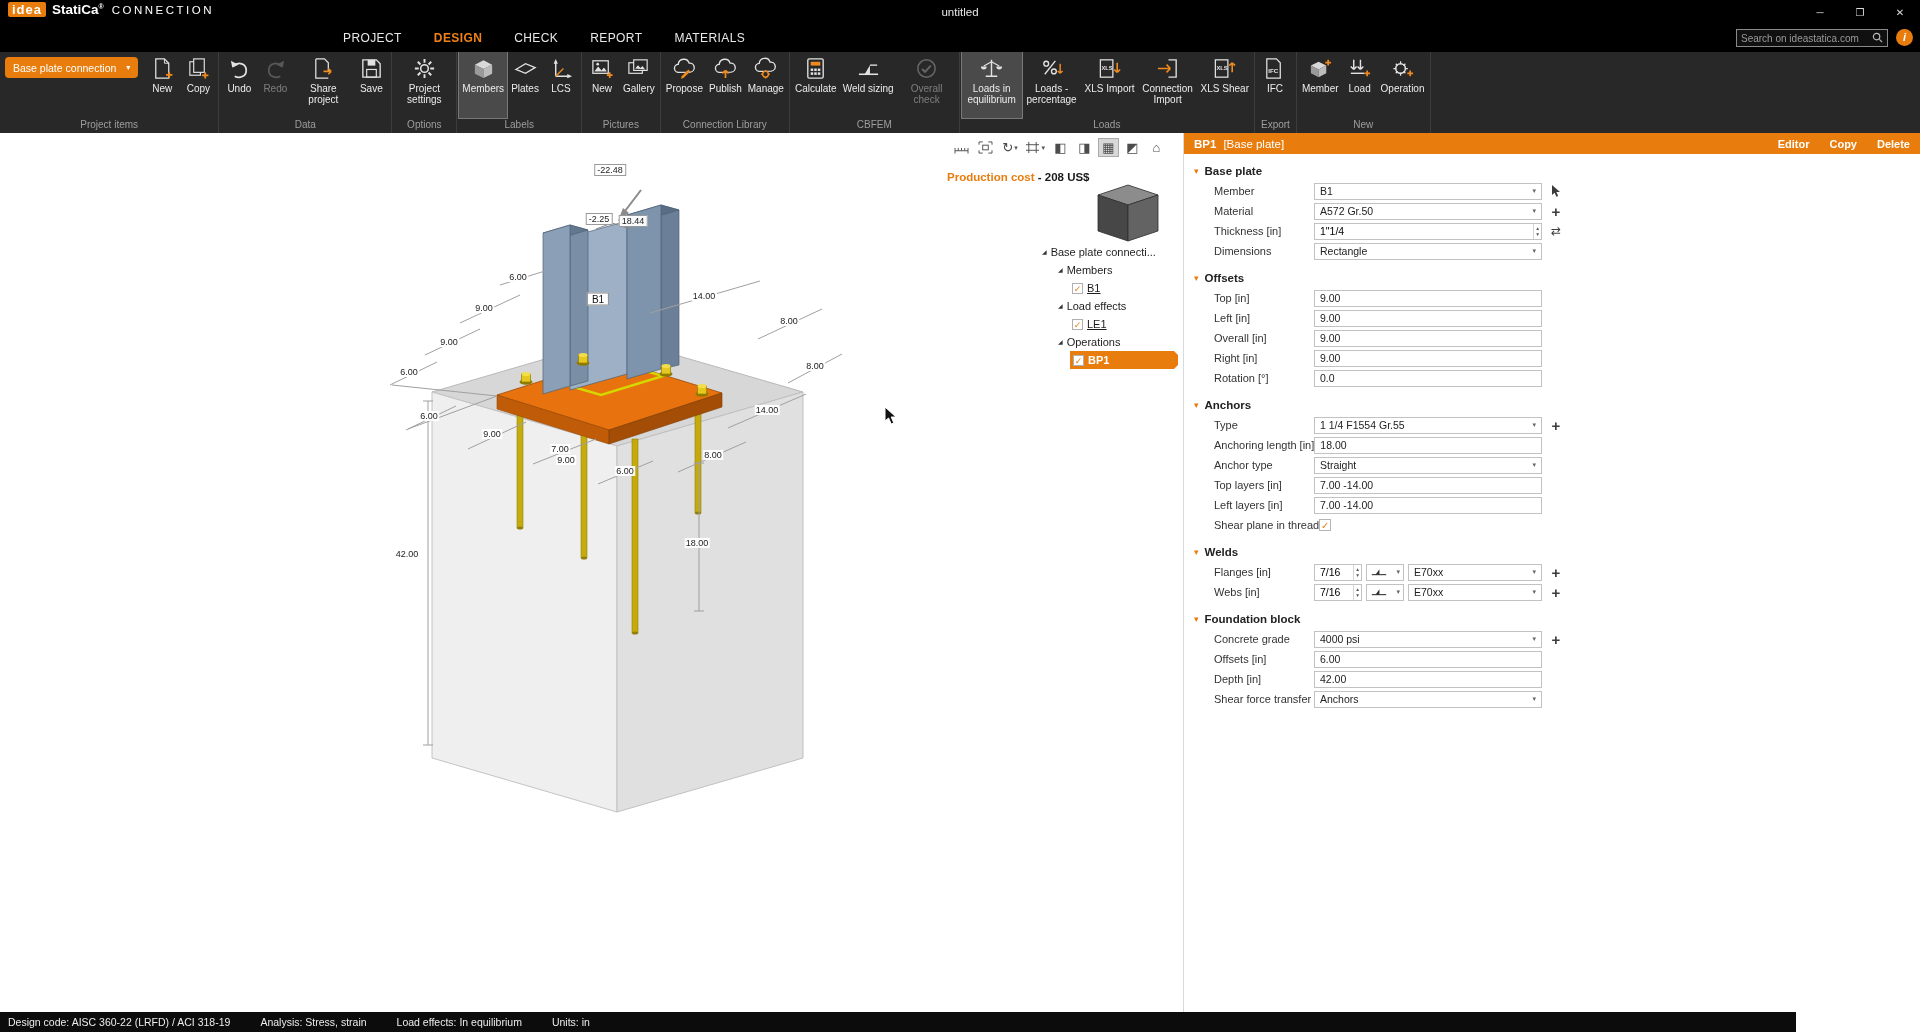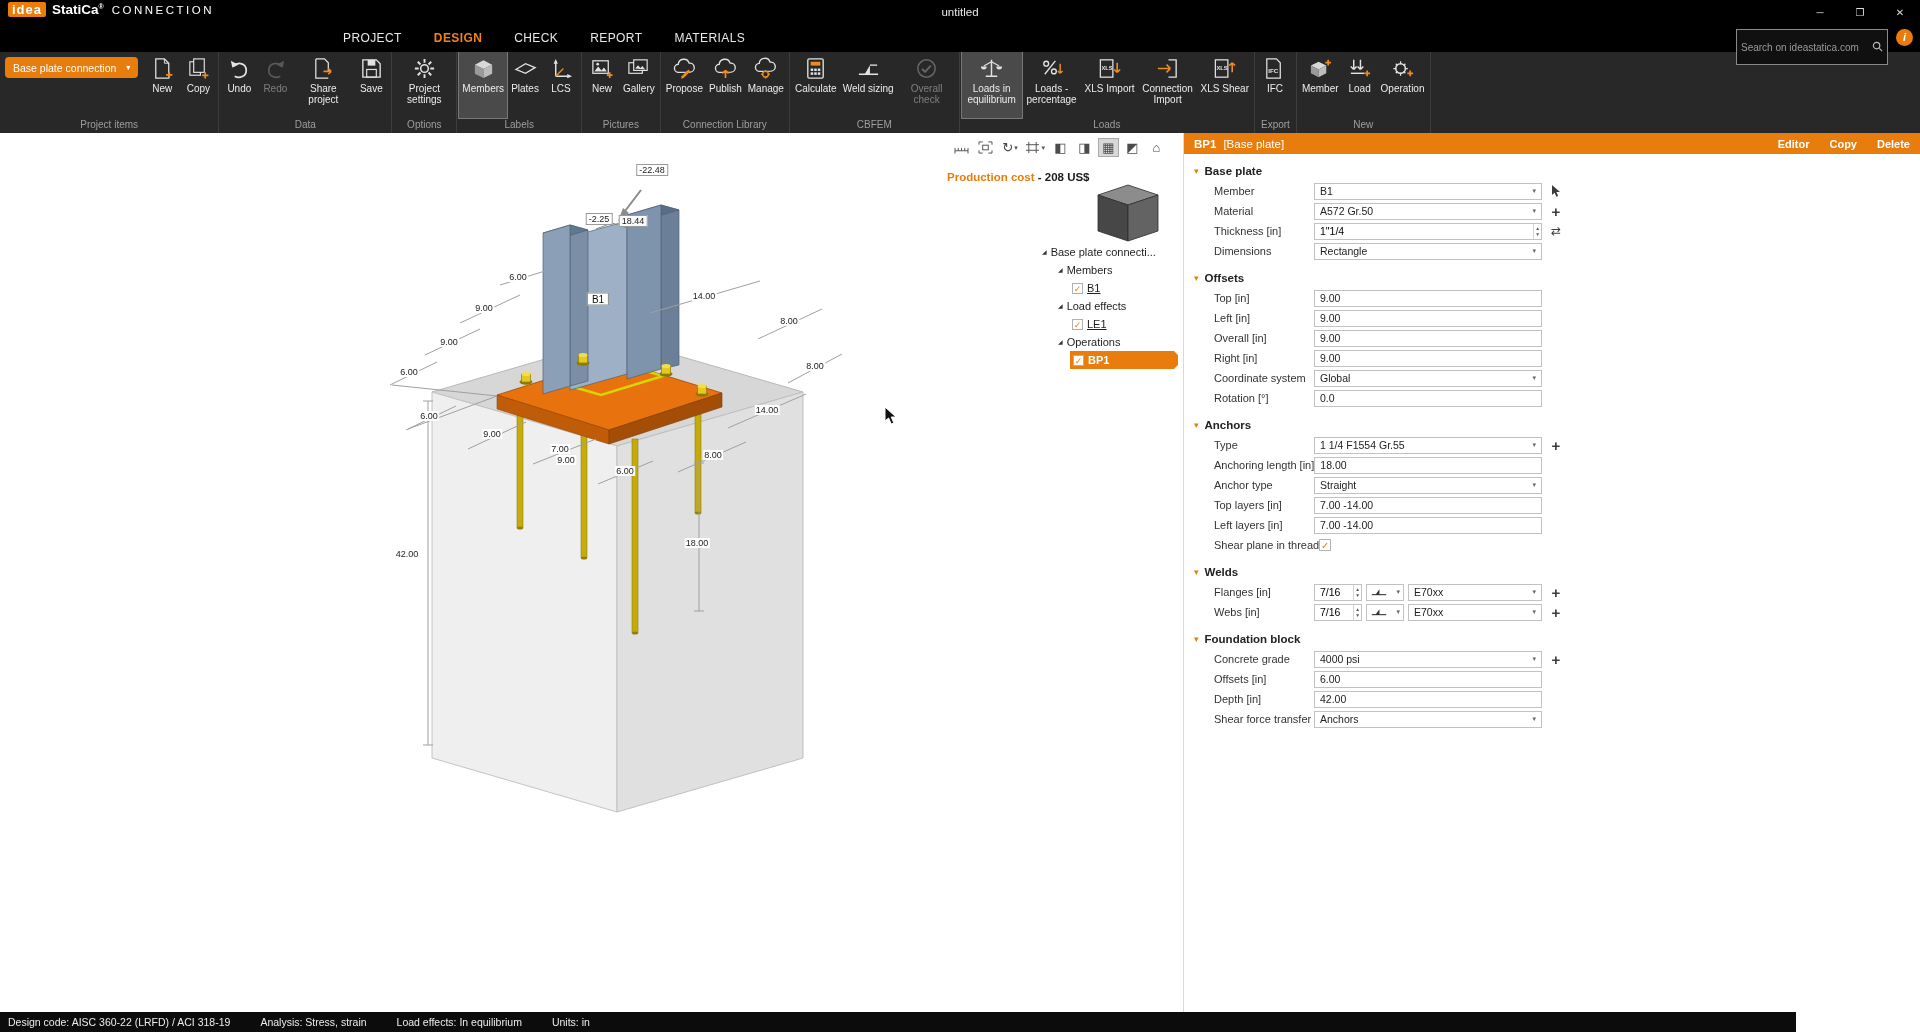--- a/index.html
+++ b/index.html
@@ -12,21 +12,21 @@
 .brand-statica sup{font-size:7px}
 .brand-product{font-size:11.5px;letter-spacing:2.5px;margin-left:2px}
 .win-title{position:absolute;left:0;right:0;top:0;height:24px;text-align:center;line-height:24px;font-size:11.5px;color:#e8e8e8}
 .win-controls{position:absolute;right:0;top:0;height:24px;display:flex}
 .win-btn{width:40px;height:24px;display:flex;align-items:center;justify-content:center;font-size:10px;color:#ddd}
 
 .menubar{position:absolute;left:0;top:24px;width:1920px;height:28px;background:#000;z-index:49}
 .mtabs{position:absolute;left:332px;top:0;height:28px;display:flex;gap:10px}
 .mtab{padding:0 11px;line-height:28px;color:#e8e8e8;font-size:12px;letter-spacing:.4px}
 .mtab.active{color:#f08218;font-weight:bold}
-.search-wrap{position:absolute;right:32px;top:5px;width:152px;height:36px;border:1px solid #8a8a8a;background:#101010;display:flex;align-items:center;padding:0 4px;gap:3px}
+.search-wrap{position:absolute;right:32px;top:5px;width:152px;height:18px;border:1px solid #8a8a8a;background:#101010;display:flex;align-items:center;padding:0 4px;gap:3px}
 .search-wrap input{flex:1;background:transparent;border:0;outline:0;color:#ccc;font-size:10px;font-family:inherit;min-width:0}
 .search-wrap input::placeholder{color:#9a9a9a}
 .info-badge{position:absolute;right:7px;top:5px;width:17px;height:17px;border-radius:50%;background:#e87d0e;color:#fff;font-size:11px;font-weight:bold;font-style:italic;text-align:center;line-height:17px}
 
 .ribbon{position:absolute;left:0;top:52px;width:1920px;height:81px;background:#282828;display:flex}
 .rgroup{display:flex;flex-direction:column;border-right:1px solid #3d3d3d;padding:0 2px}
 .rbtns{flex:1;display:flex;align-items:stretch}
 .rbtn{min-width:36px;max-width:60px;padding:3px 3px 1px;display:flex;flex-direction:column;align-items:center;color:#ececec}
 .rbtn .ricon{height:27px;display:flex;align-items:center;justify-content:center;font-size:19px;color:#e0e0e0}
 .rbtn .ricon svg{width:25px;height:25px}
@@ -542,21 +542,21 @@
       <line x1="428" y1="268" x2="428" y2="612"></line>
         <line x1="423" y1="268" x2="433" y2="268"></line>
         <line x1="423" y1="612" x2="433" y2="612"></line>
       <line x1="699" y1="330" x2="699" y2="478"></line>
         <line x1="694" y1="330" x2="704" y2="330"></line>
         <line x1="694" y1="478" x2="704" y2="478"></line>
     </g>
   </svg>
 
   <div id="dims">
-      <div class="dim boxed" style="left: 652px; top: 37px;">-22.48</div>
+      <div class="dim boxed" style="left: 610px; top: 37px;">-22.48</div>
       <div class="dim boxed" style="left: 599px; top: 86px;">-2.25</div>
       <div class="dim boxed" style="left: 633px; top: 88px;">18.44</div>
       <div class="dim" style="left: 518px; top: 144px;">6.00</div>
       <div class="dim" style="left: 704px; top: 163px;">14.00</div>
       <div class="dim" style="left: 484px; top: 175px;">9.00</div>
       <div class="dim" style="left: 449px; top: 209px;">9.00</div>
       <div class="dim" style="left: 409px; top: 239px;">6.00</div>
       <div class="dim" style="left: 789px; top: 188px;">8.00</div>
       <div class="dim" style="left: 815px; top: 233px;">8.00</div>
       <div class="dim" style="left: 767px; top: 277px;">14.00</div>
@@ -730,29 +730,20 @@
             <input class="pinput" value="9.00" style="">
           </div>
         </div>
         <div class="prow">
           <span class="plabel">Right [in]</span>
           <div class="pctl">
             <input class="pinput" value="9.00" style="">
           </div>
         </div>
         <div class="prow">
-          <span class="plabel">Coordinate system</span>
-          <div class="pctl">
-            <div class="psel">
-              <span class="pval">Global</span>
-              <span class="schev">▾</span>
-            </div>
-          </div>
-        </div>
-        <div class="prow">
           <span class="plabel">Rotation [°]</span>
           <div class="pctl">
             <input class="pinput" value="0.0" style="">
           </div>
         </div>
       </div>
       <div class="psec">
         <div class="psec-h">
           <span class="chev">▾</span>
           <span class="psec-t">Anchors</span>

